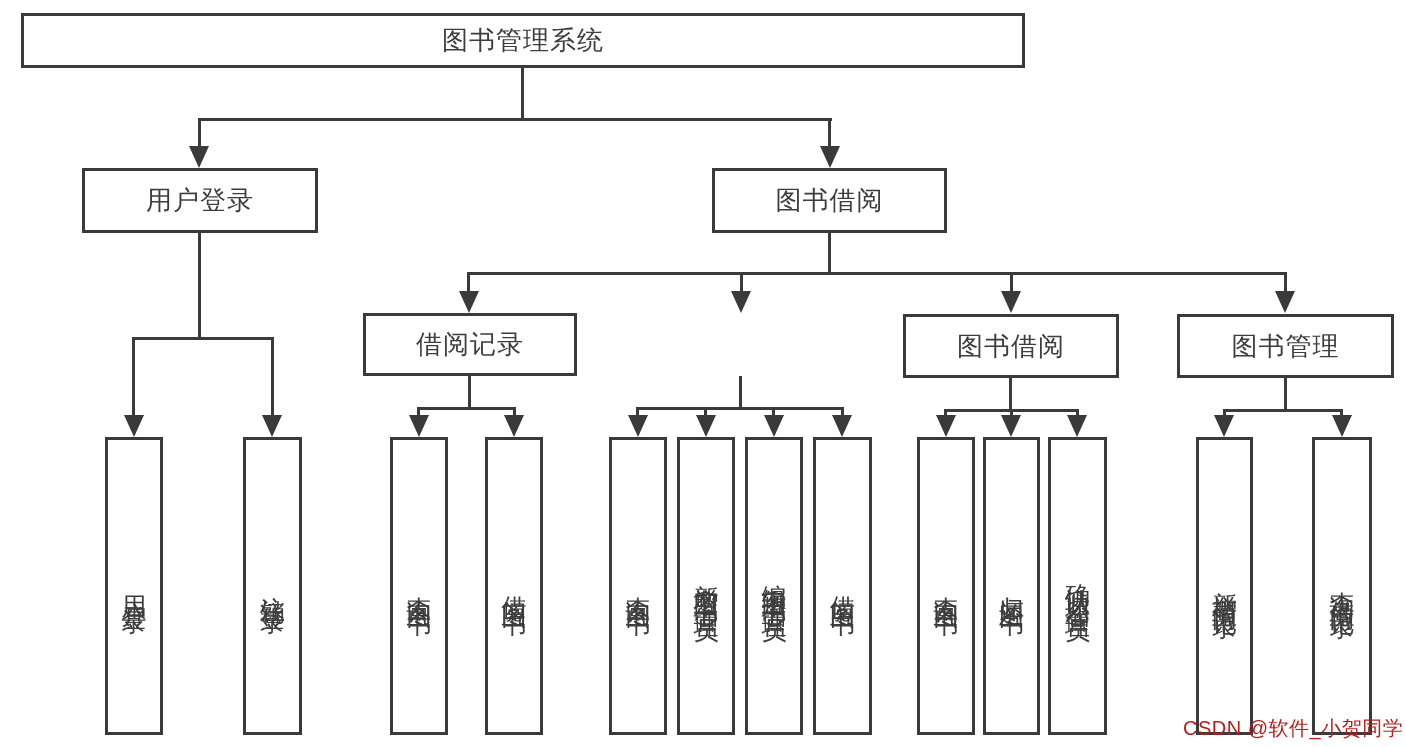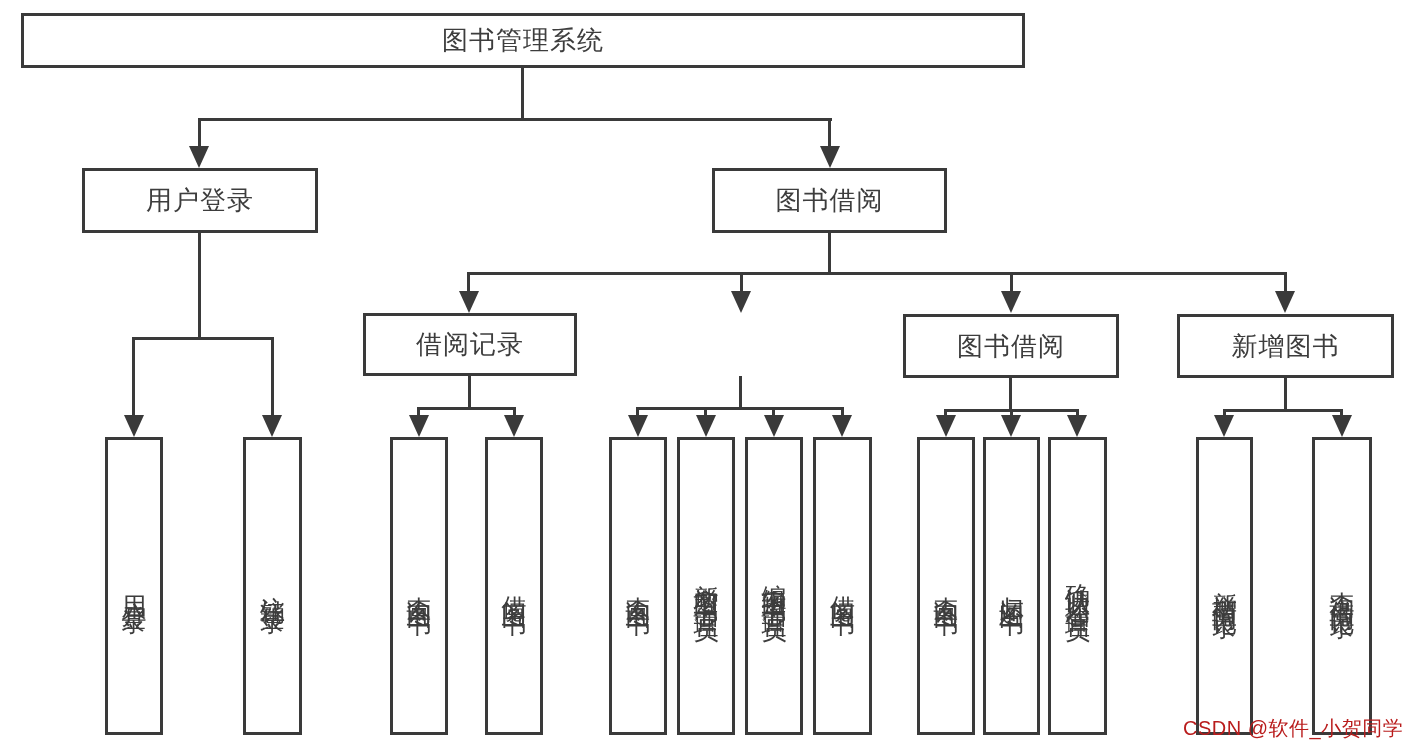--- a/index.html
+++ b/index.html
@@ -95,21 +95,21 @@
   <div class="lv" style="left:1284px;top:272px;height:22px"></div>
   <div class="arr" style="left:1275px;top:291px"></div>
 
   <div class="box" style="left:363px;top:313px;width:214px;height:63px">
     <span class="hlabel">借阅记录</span>
   </div>
   <div class="box" style="left:903px;top:314px;width:216px;height:64px">
     <span class="hlabel">图书借阅</span>
   </div>
   <div class="box" style="left:1177px;top:314px;width:217px;height:64px">
-    <span class="hlabel">新增图书</span>
+    <span class="hlabel">图书管理</span>
   </div>
 
   <div class="lv" style="left:468px;top:376px;height:34px"></div>
   <div class="lh" style="left:417px;top:407px;width:99px"></div>
   <div class="lv" style="left:417px;top:407px;height:10px"></div>
   <div class="arr" style="left:409px;top:415px"></div>
   <div class="lv" style="left:513px;top:407px;height:10px"></div>
   <div class="arr" style="left:504px;top:415px"></div>
 
   <div class="lv" style="left:739px;top:376px;height:34px"></div>

